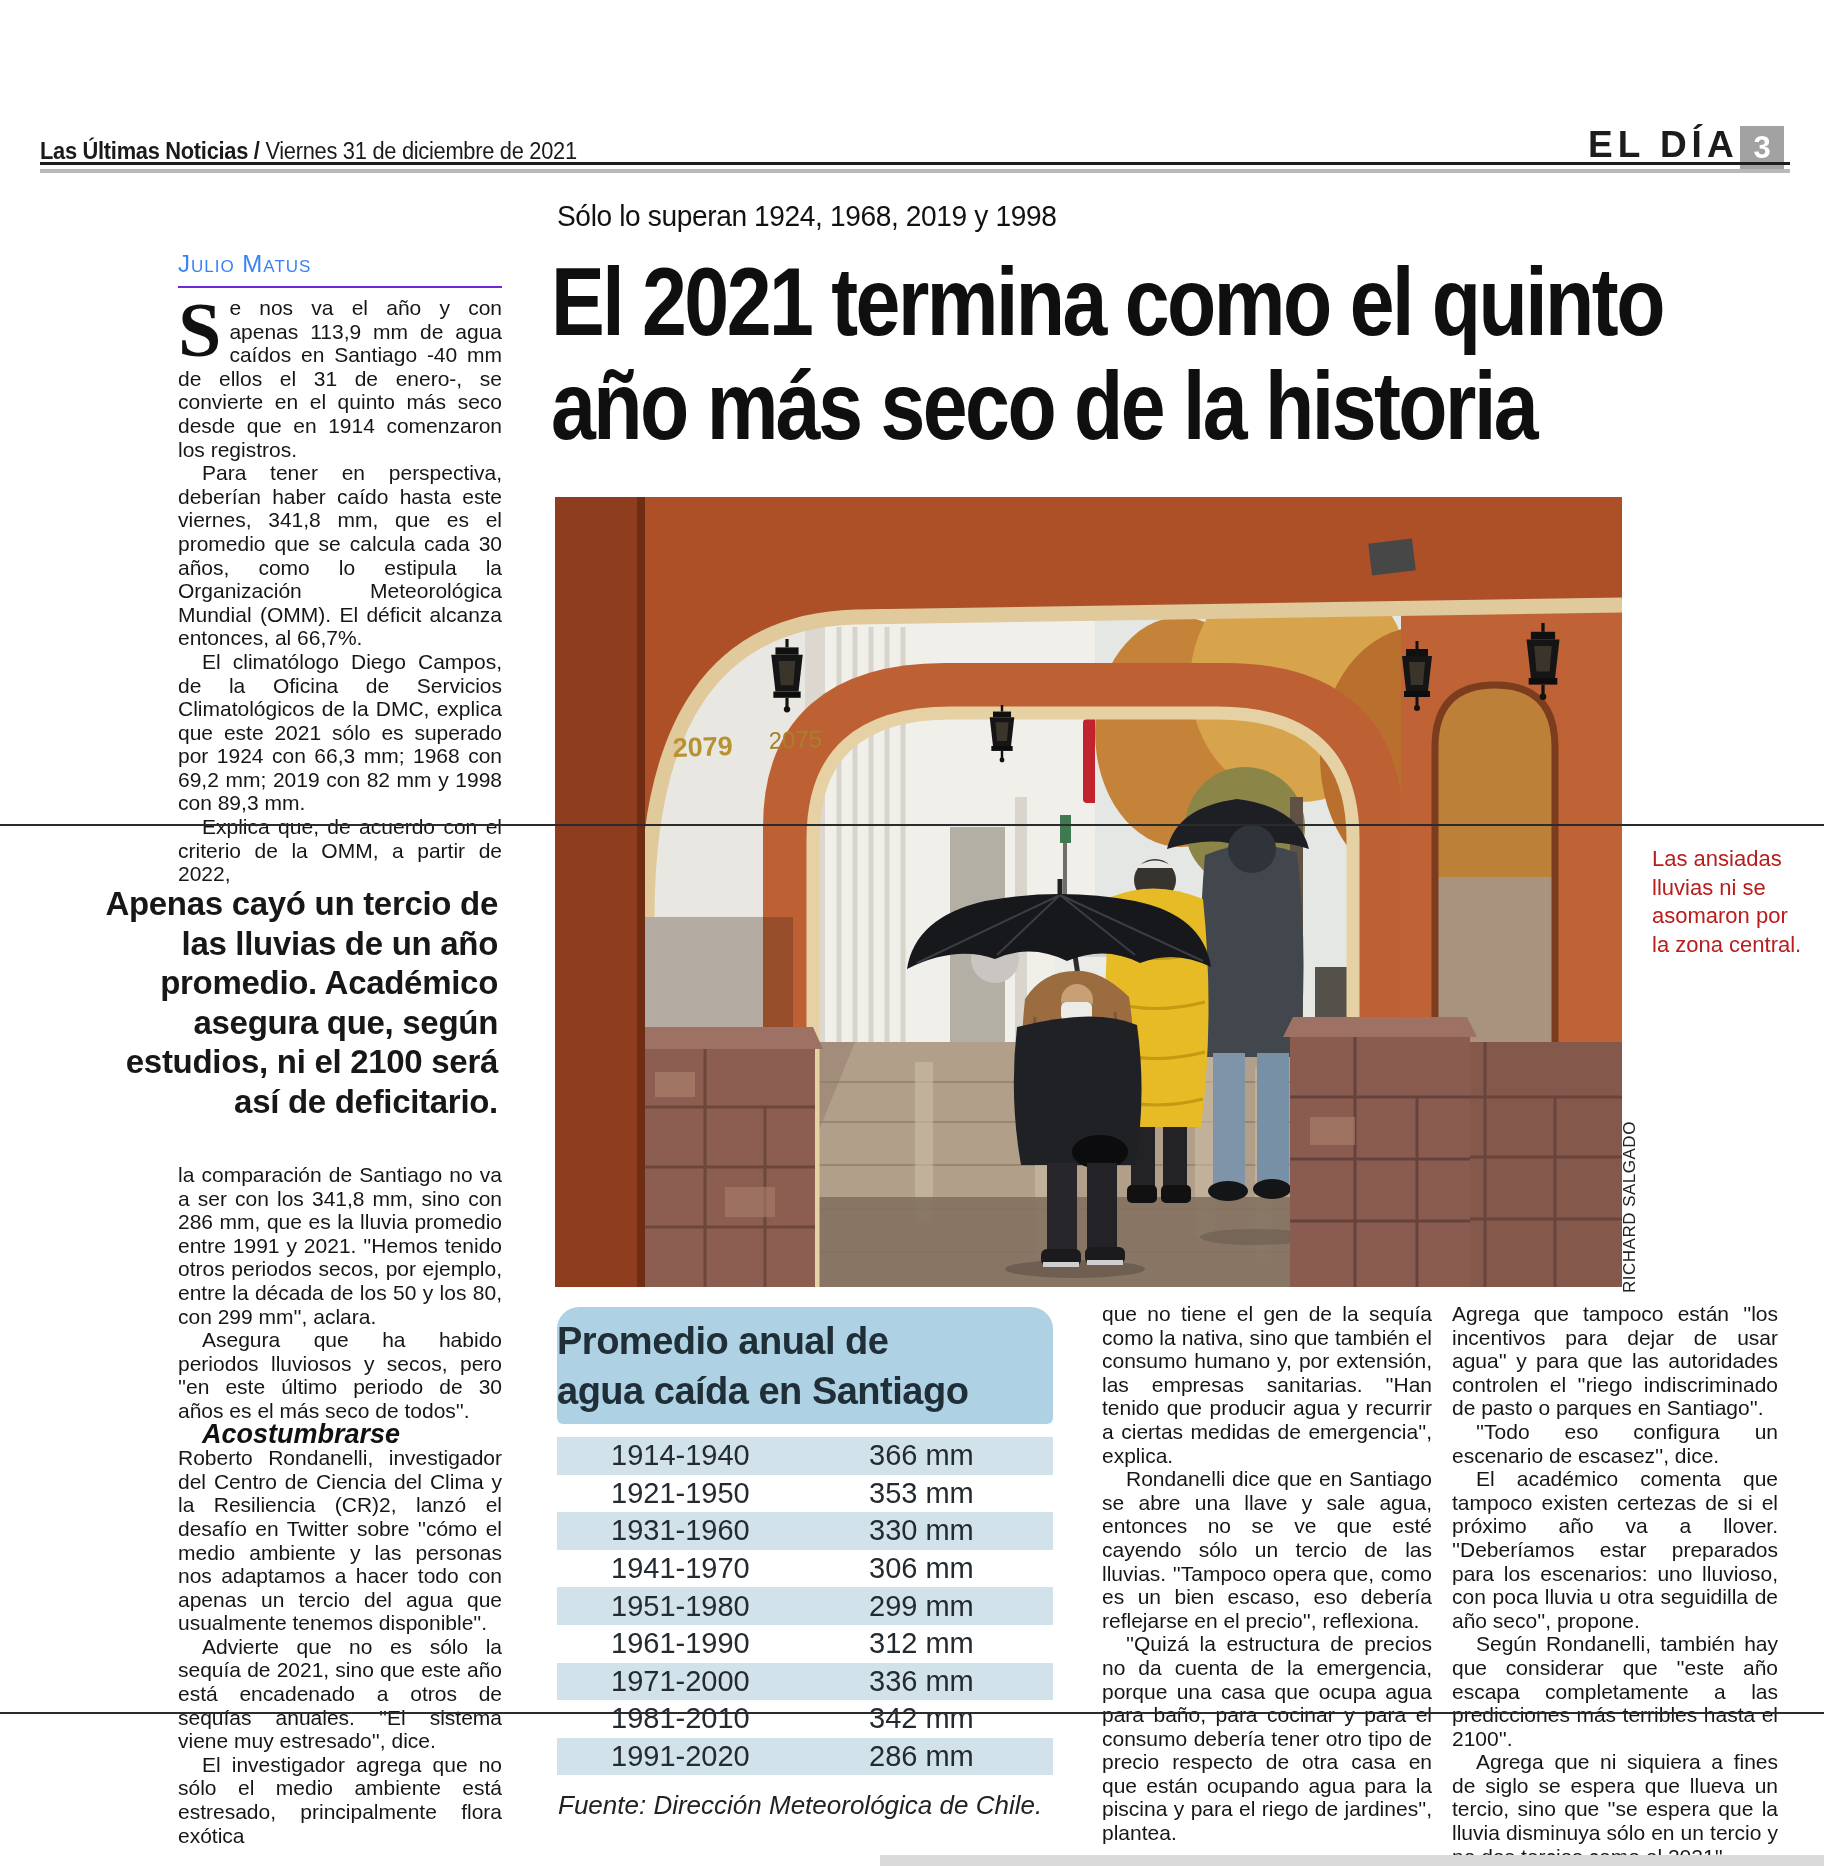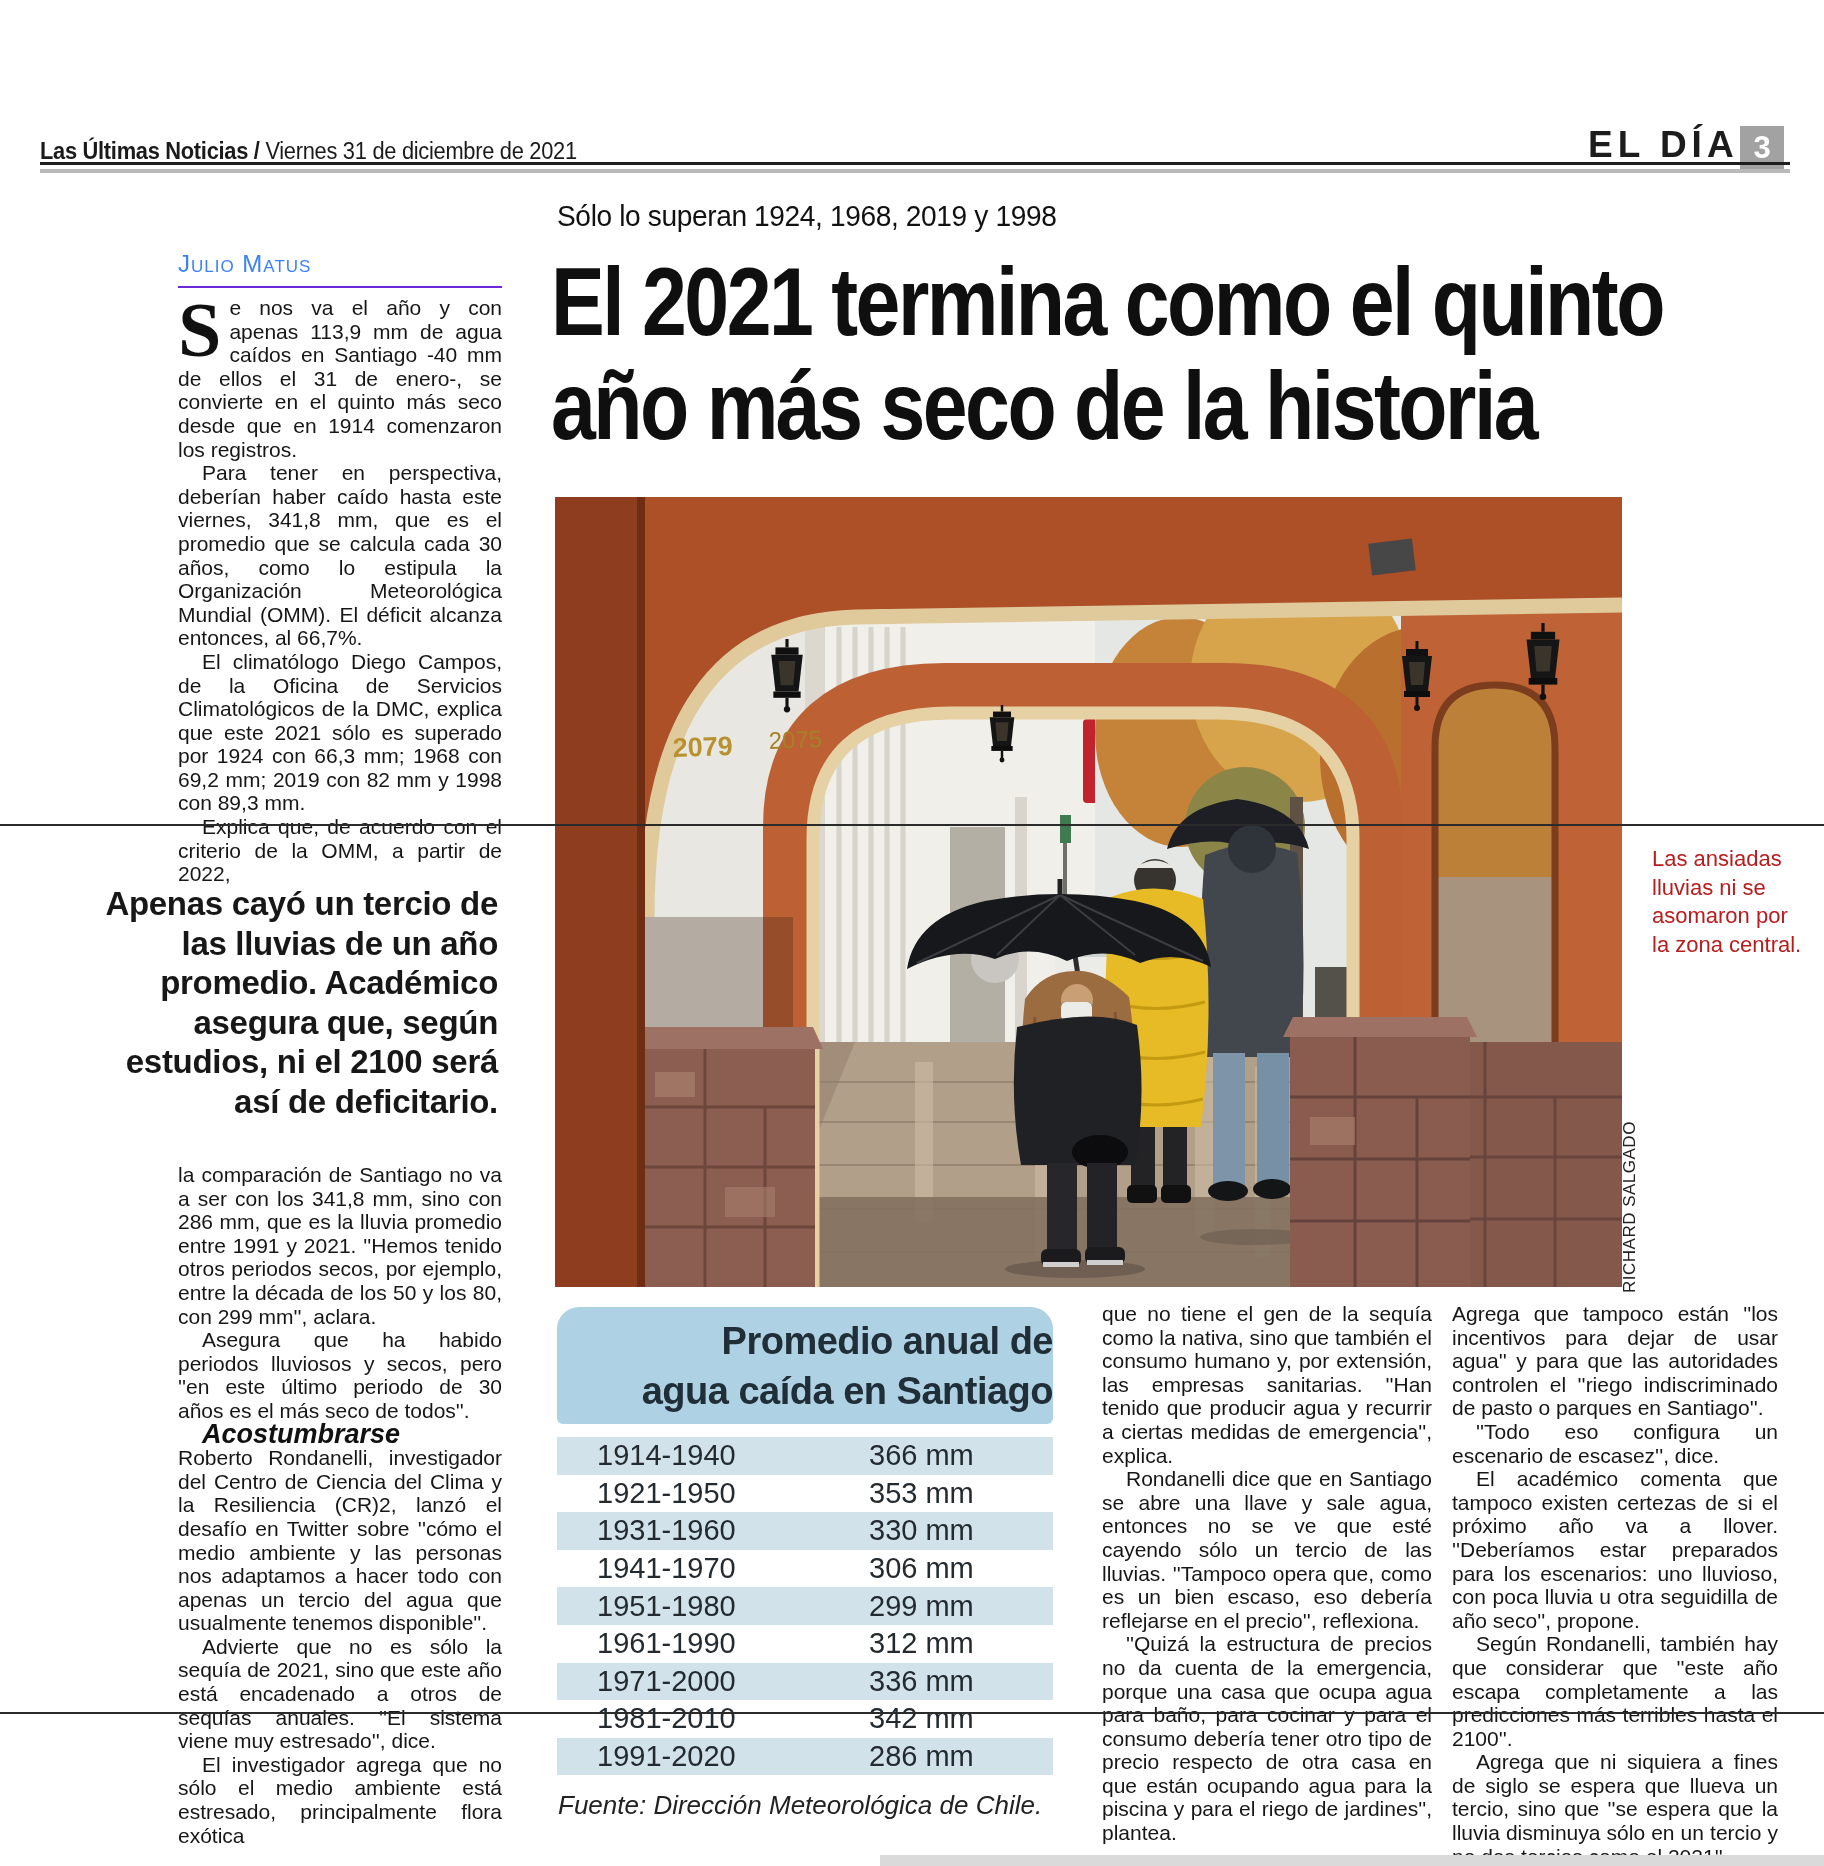--- a/index.html
+++ b/index.html
@@ -35,25 +35,25 @@
   .subhead{font-size:27px;font-weight:bold;margin:15px 0 6px 0;text-indent:0;text-align:left;color:#111;font-style:italic;}
   .pullquote{left:80px;top:884px;width:418px;font-size:33px;line-height:39.5px;font-weight:bold;
     text-align:right;letter-spacing:-.3px;color:#171717;}
   
   .photo{left:555px;top:497px;width:1067px;height:790px;}
   .caption{left:1652px;top:845px;width:150px;font-size:22px;line-height:28.5px;color:#b91c1c;text-align:left;}
   .credit{left:1620px;top:1088px;height:205px;width:24px;writing-mode:vertical-rl;transform:rotate(180deg);
     font-size:17px;letter-spacing:.5px;color:#222;white-space:nowrap;}
   
   .tbl-head{left:557px;top:1307px;width:496px;height:117px;background:#aed2e3;border-radius:22px 22px 6px 6px;
-    display:flex;flex-direction:column;align-items:flex-end;justify-content:center;}
+    display:flex;flex-direction:column;align-items:flex-start;justify-content:center;}
   .tbl-head span{font-size:38px;line-height:50px;font-weight:bold;color:#202e38;letter-spacing:-.5px;}
   .tbl-rows{left:557px;top:1437px;width:496px;}
   .trow{position:relative;height:37.6px;font-size:29px;color:#232b30;display:flex;align-items:center;}
-  .trow .per{padding-left:40px;}
+  .trow .per{padding-left:54px;}
   .trow .val{position:absolute;left:312px;}
   .trow.alt{background:#d2e2eb;}
   .source{left:558px;top:1790px;font-size:26px;font-style:italic;color:#222;}
   
   .foldline{left:0;width:1824px;height:2px;background:#2b2b2b;}
   .fold1{top:824px;}
   .fold2{top:1712px;}
   .bottom-strip{left:880px;top:1855px;width:944px;height:11px;background:#dadada;}
 </style>
 </head>

